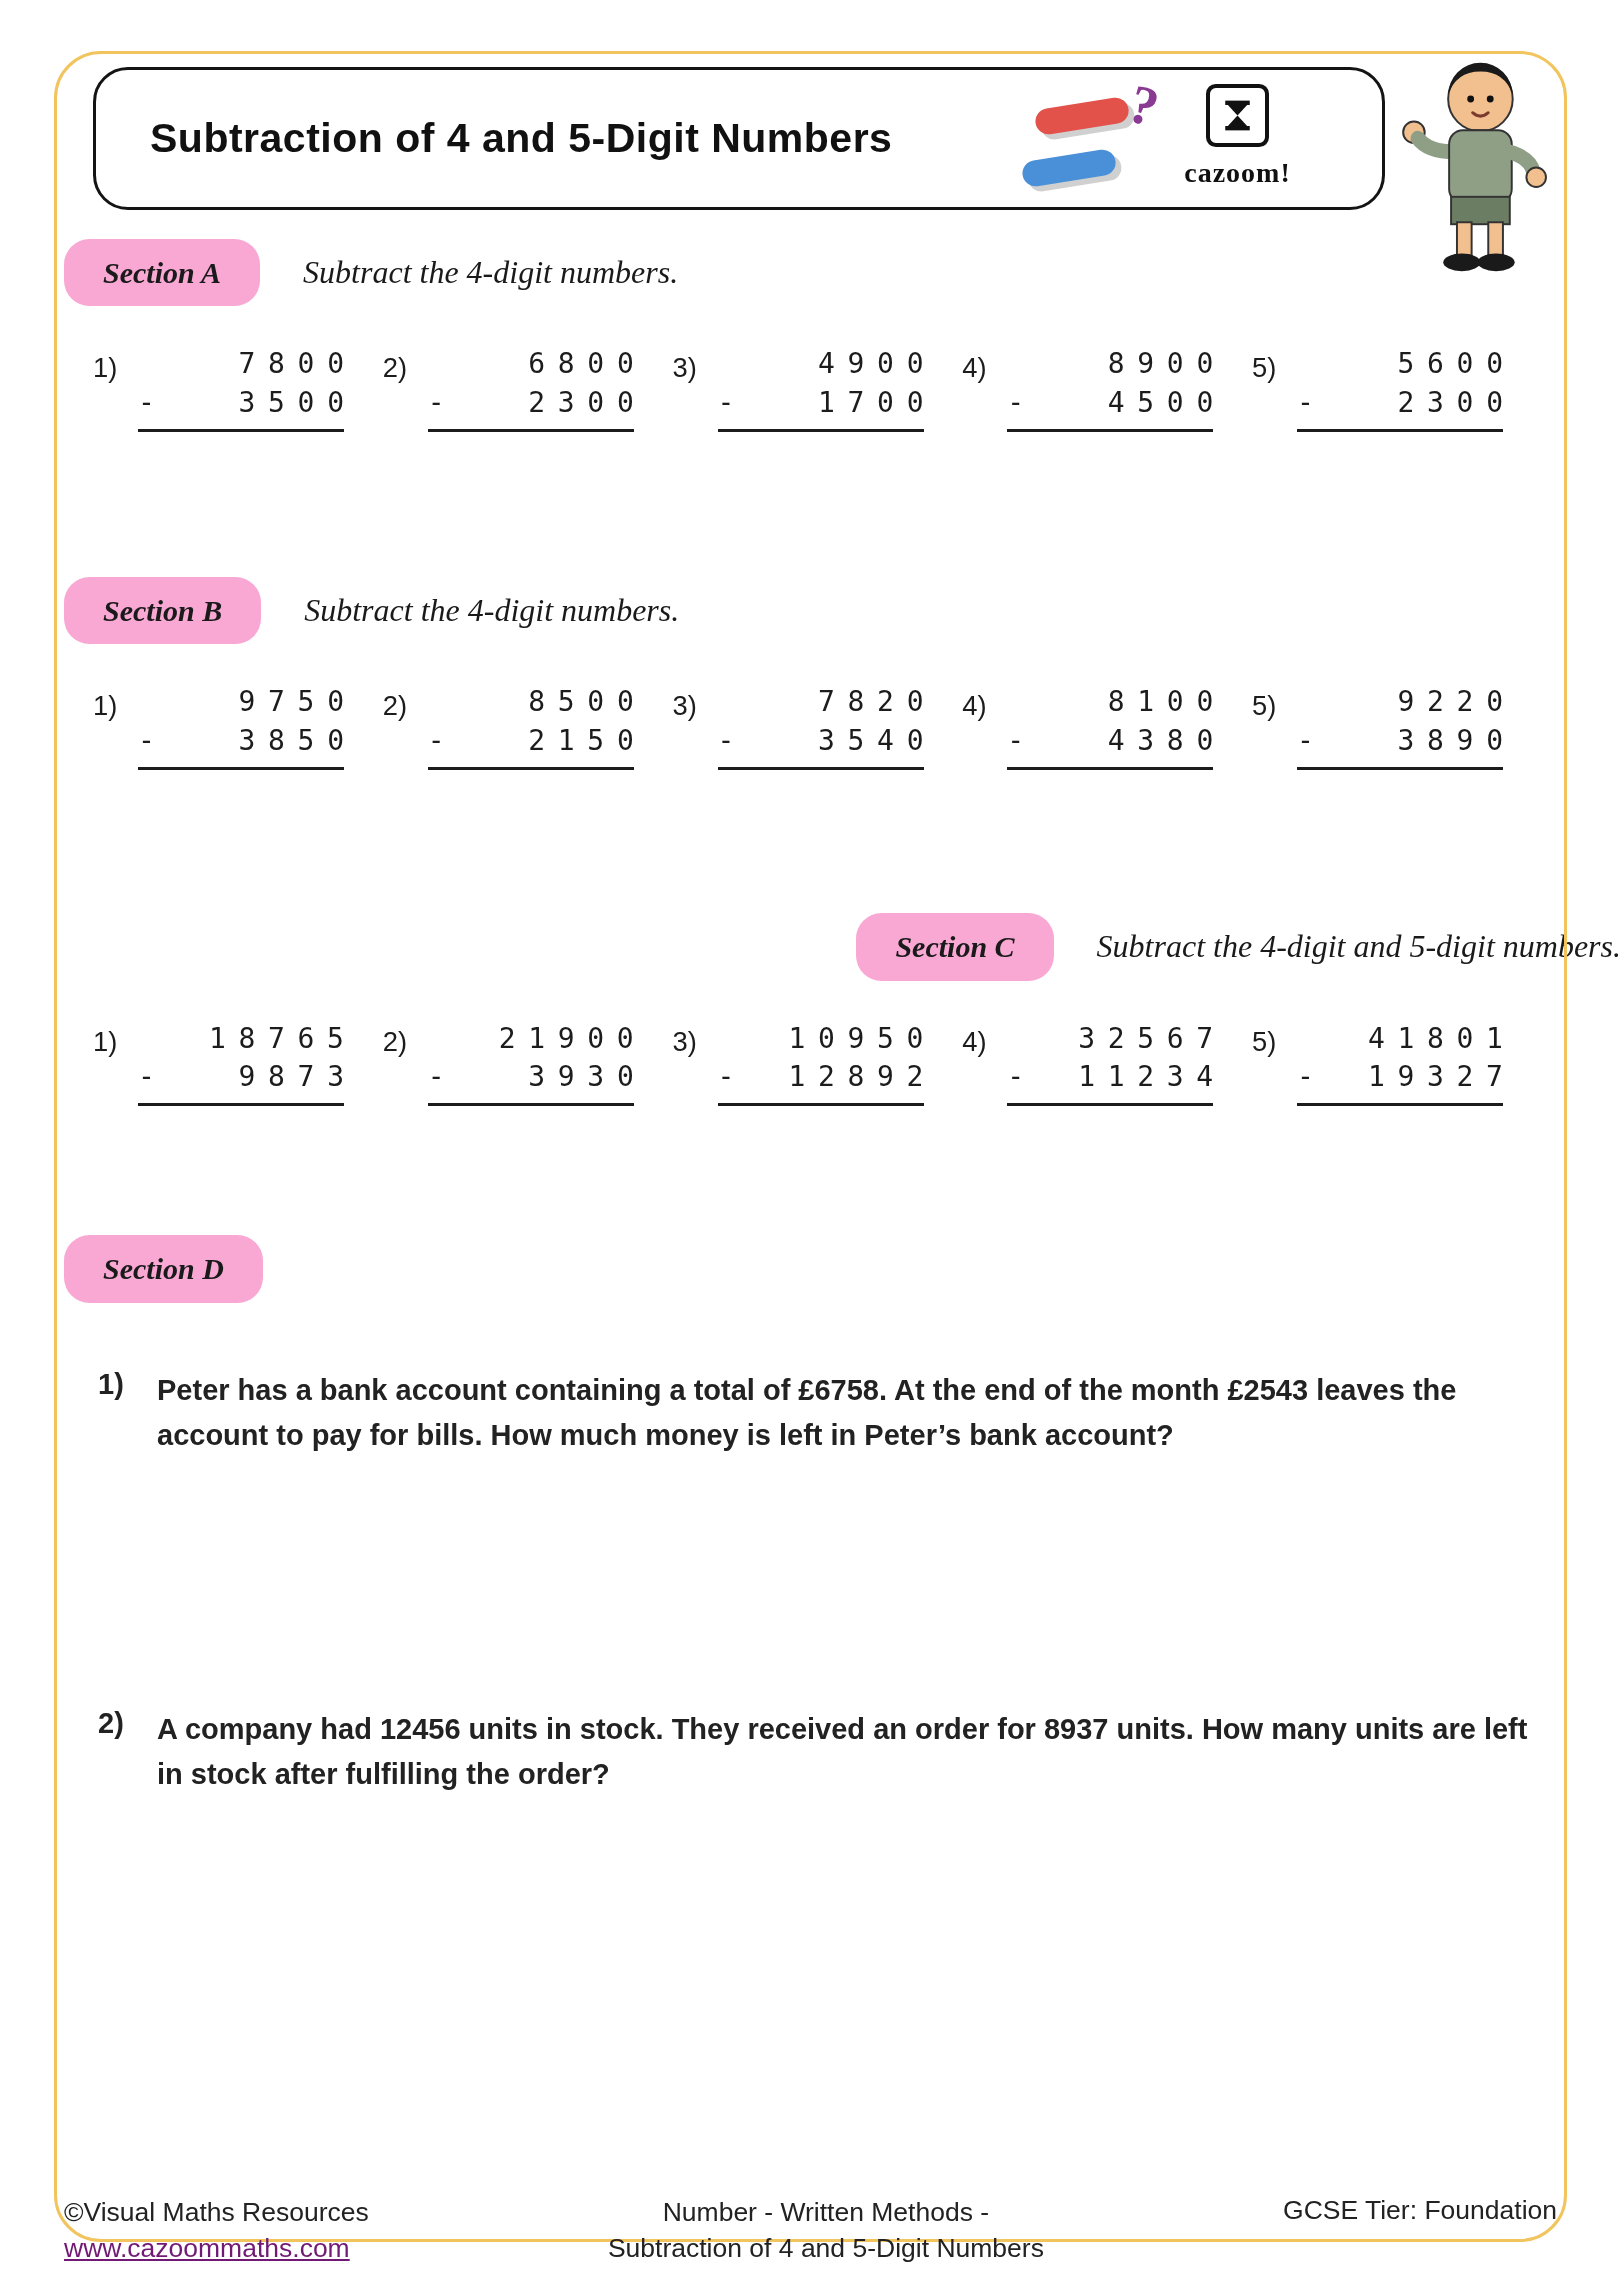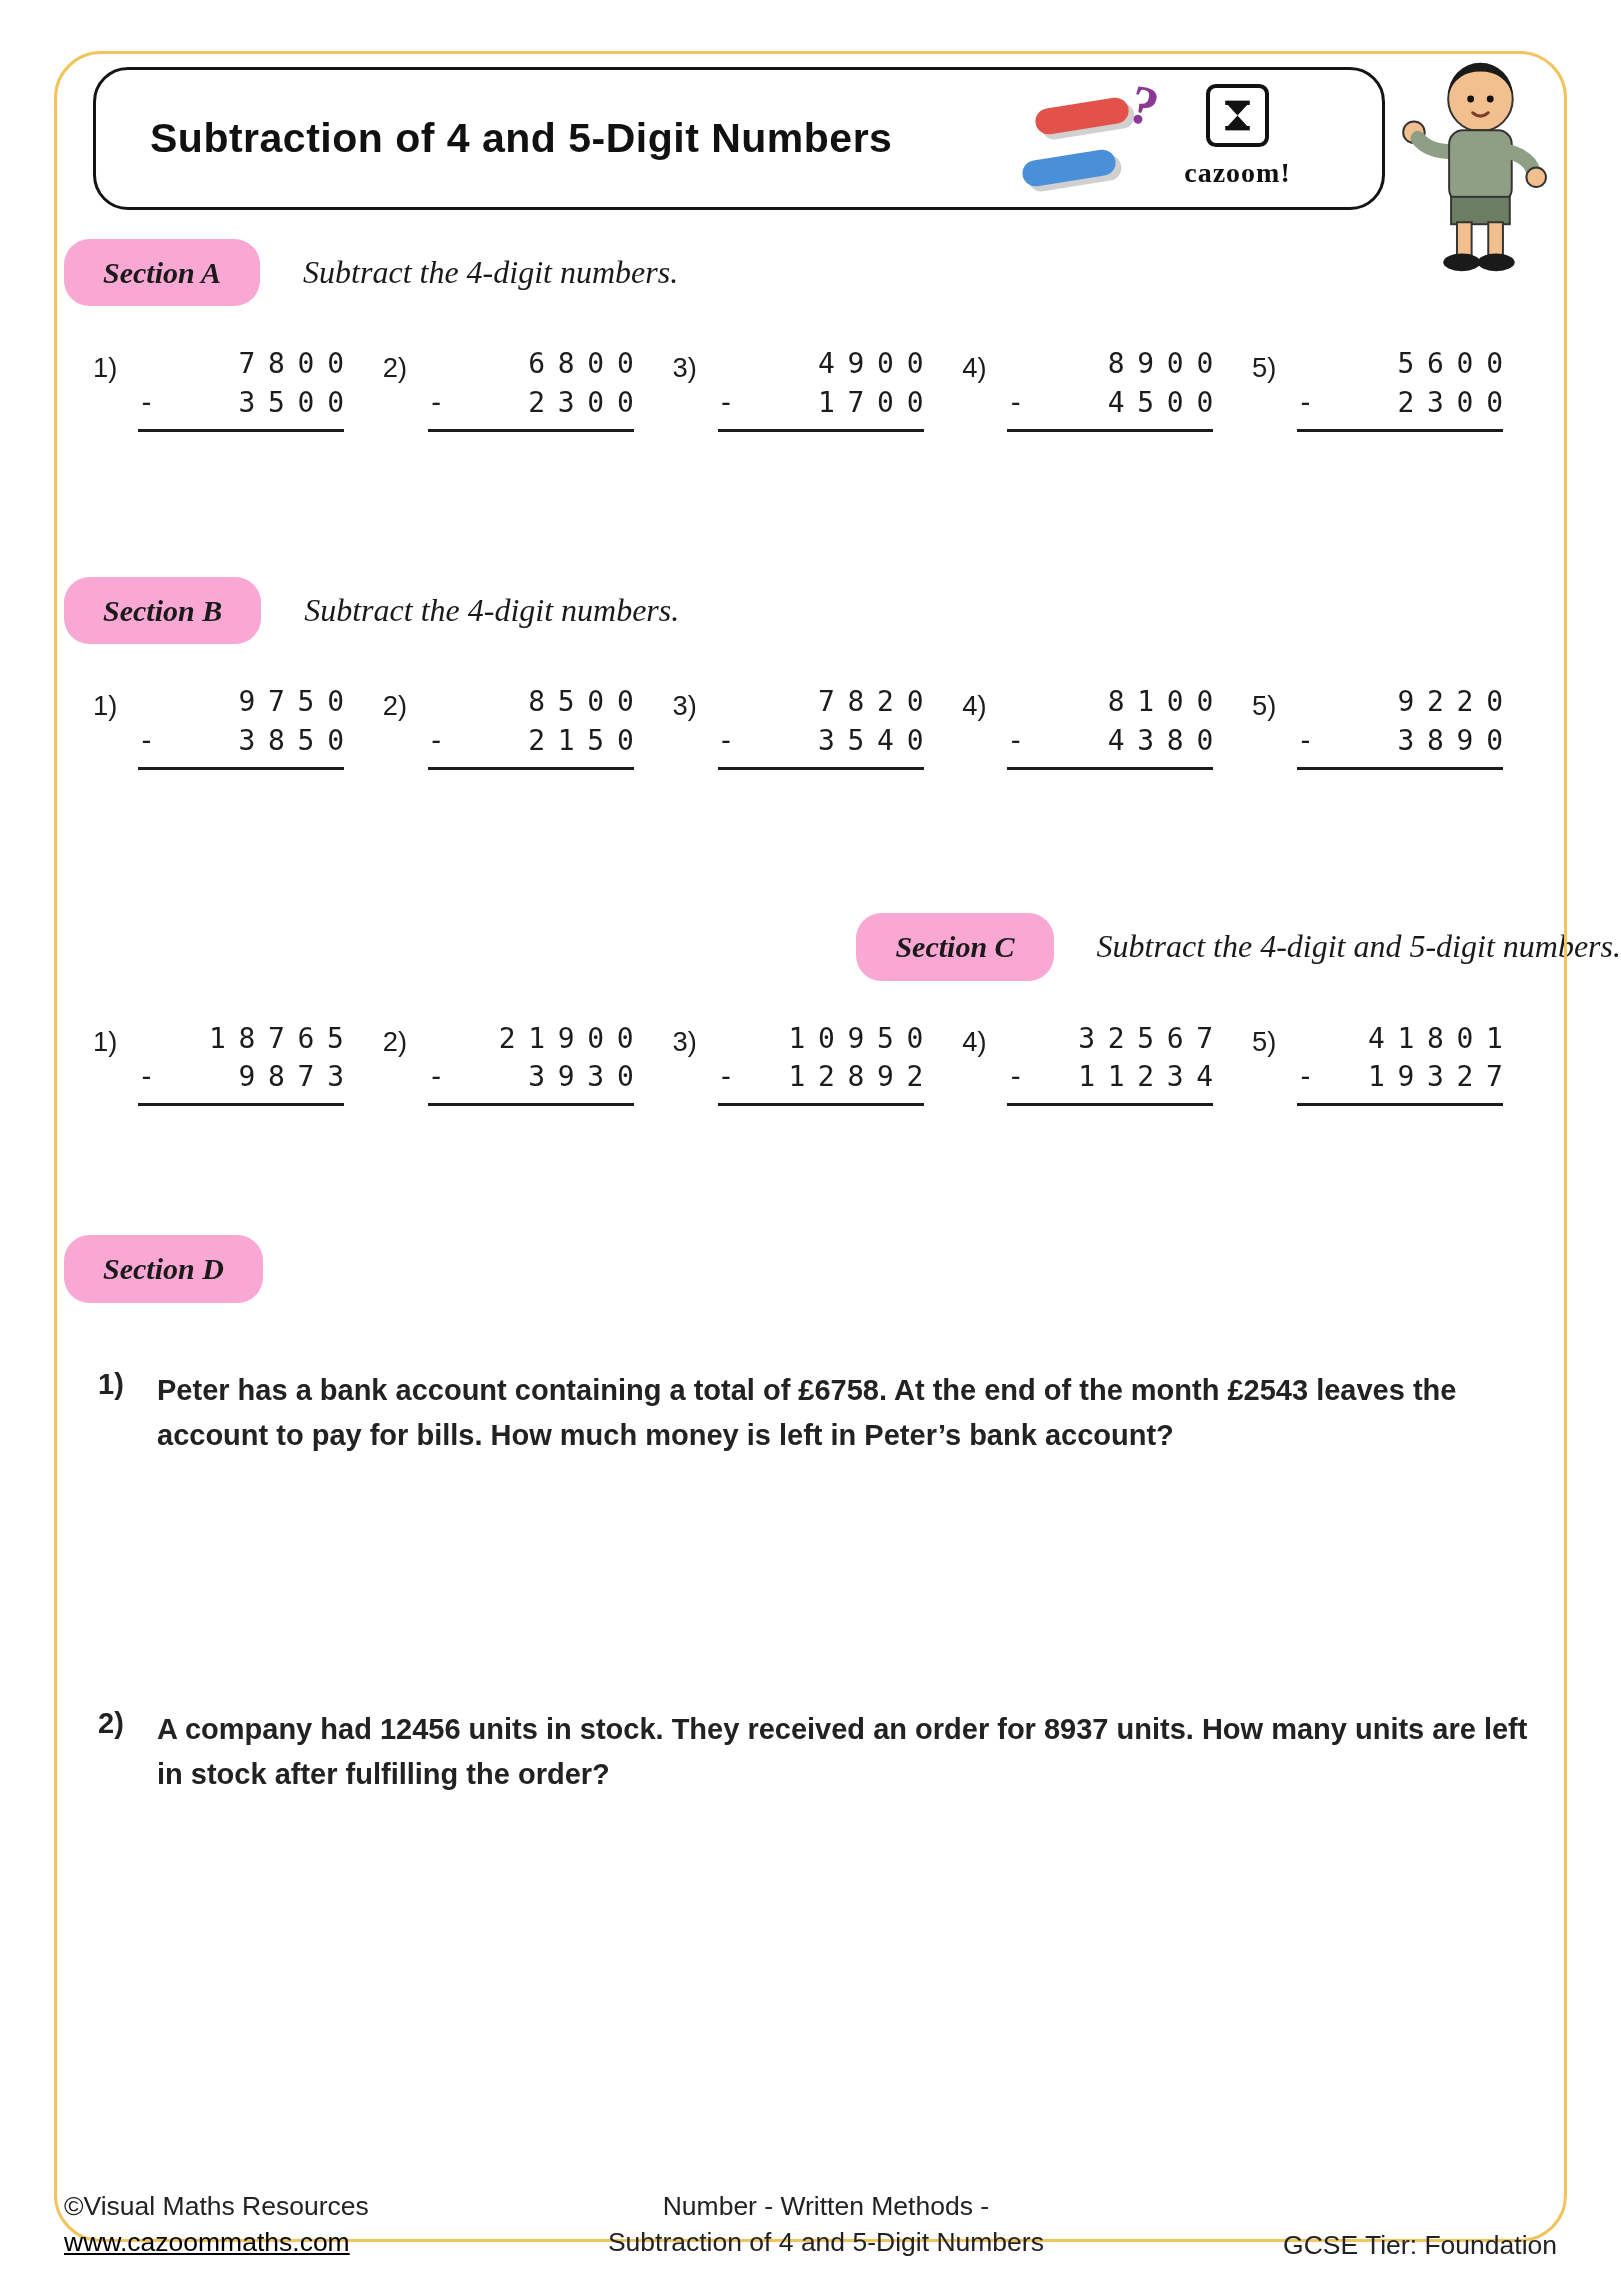--- a/index.html
+++ b/index.html
@@ -44,23 +44,23 @@
   .subtrahend { margin-right:-12.7px; }
 
   
   .wp { display:flex; margin-left:98px; margin-right:88px; }
   .wp1 { margin-top:65px; }
   .wp2 { margin-top:250px; }
   .wp-num { font-size:29px; font-weight:bold; width:59px; flex:none; color:#222; }
   .wp-text { font-size:29px; font-weight:bold; line-height:1.55; width:1372px; color:#222; }
 
   
-  .footer { position:absolute; left:64px; right:64px; bottom:32px; display:flex; justify-content:space-between; align-items:flex-end; font-size:26.5px; color:#222; }
+  .footer { position:absolute; left:64px; right:64px; bottom:26px; display:flex; justify-content:space-between; font-size:26.5px; color:#222; }
   .footer-left { line-height:1.35; }
-  .footer-link { color:#000000; text-decoration:underline; cursor:pointer; }
+  .footer-link { color:#701a75; text-decoration:underline; cursor:pointer; }
   .footer-center { text-align:center; line-height:1.35; }
   .footer-right { text-align:right; }
 </style>
 </head>
 <body>
 
 <div class="frame"></div>
 
 <div class="header">
   <div class="title">Subtraction of 4 and 5-Digit Numbers</div>

